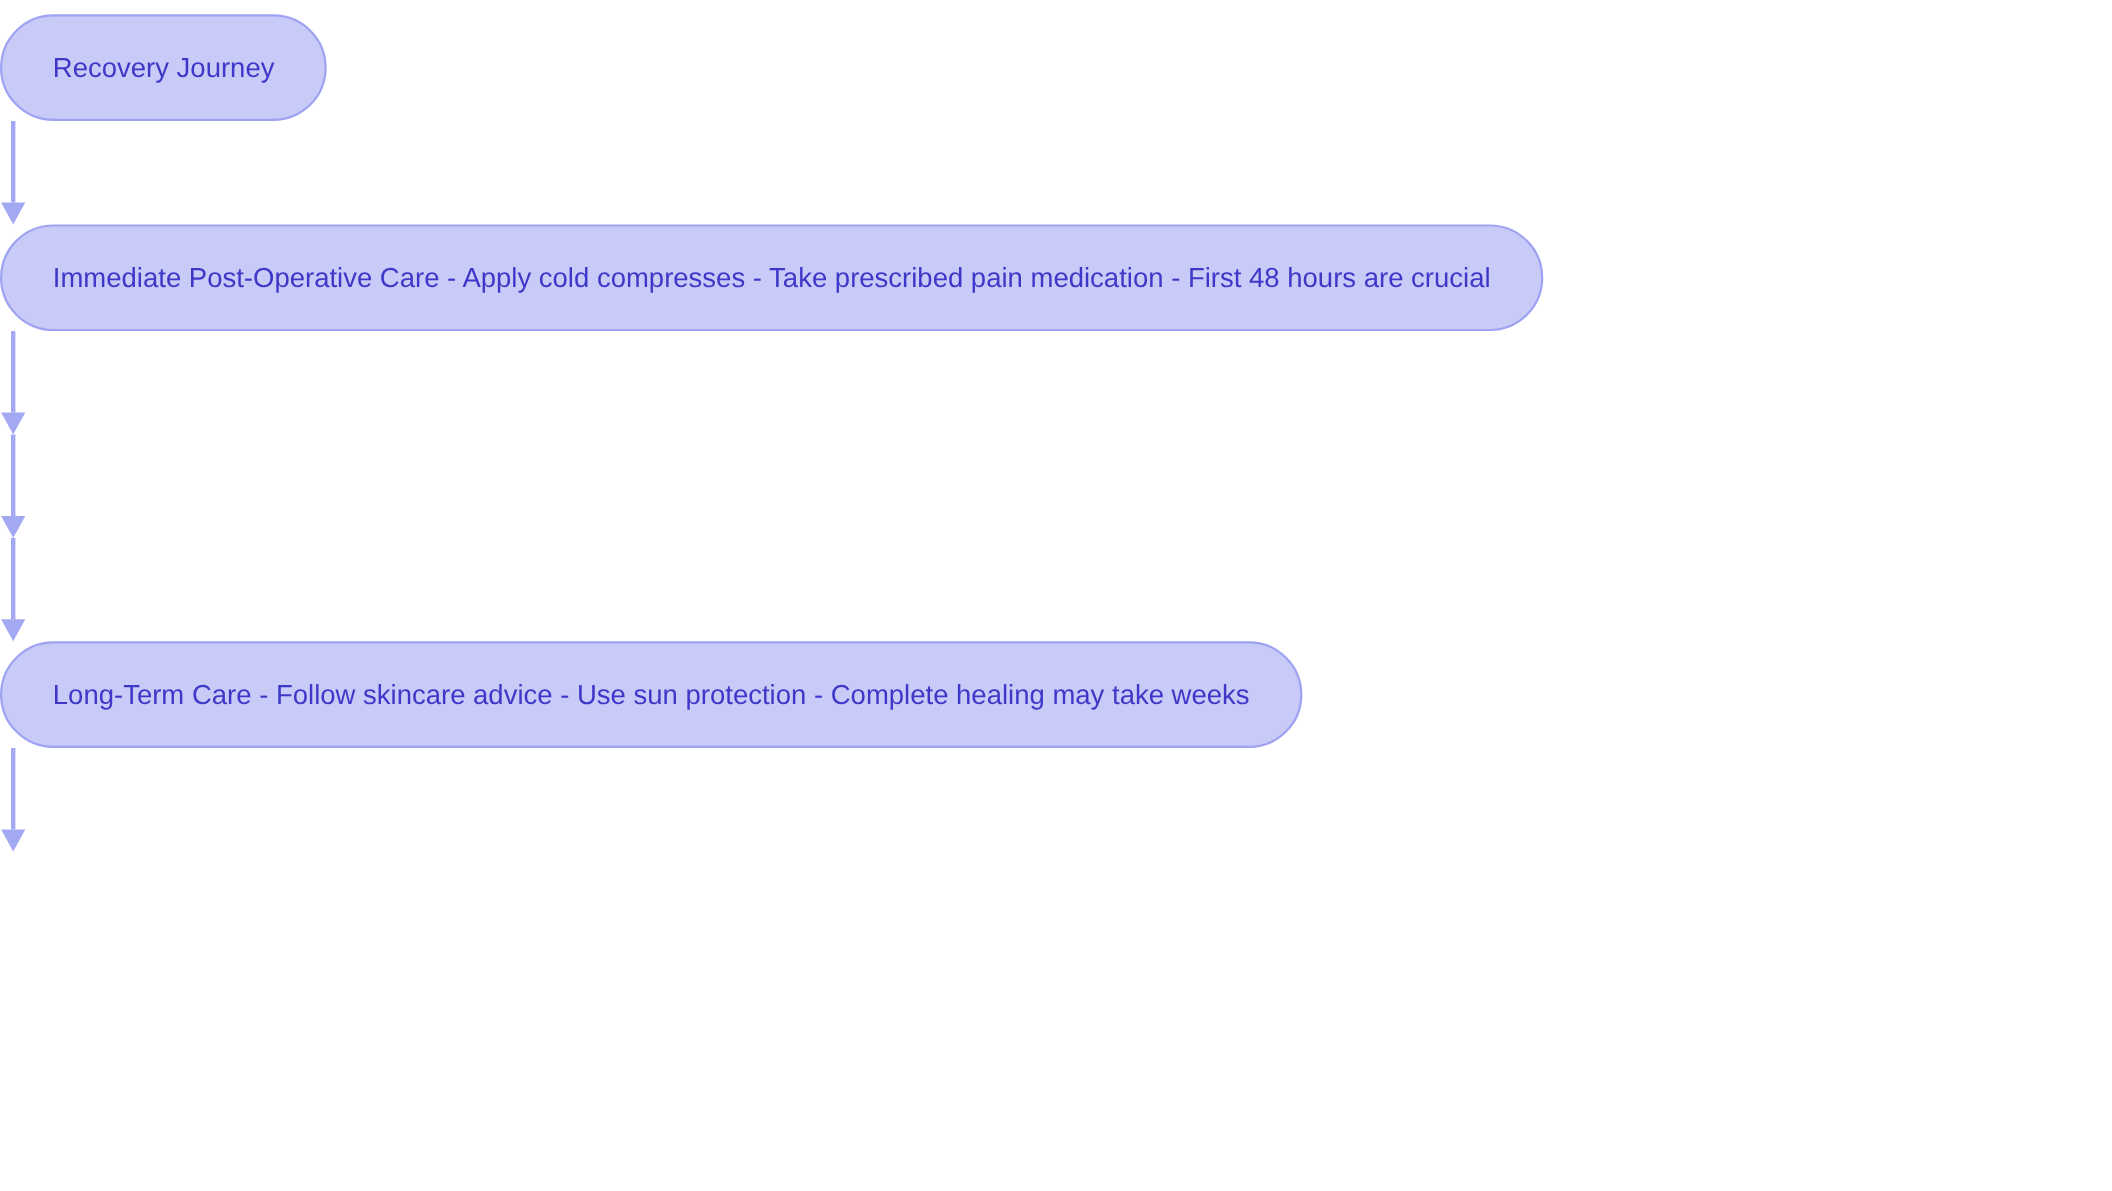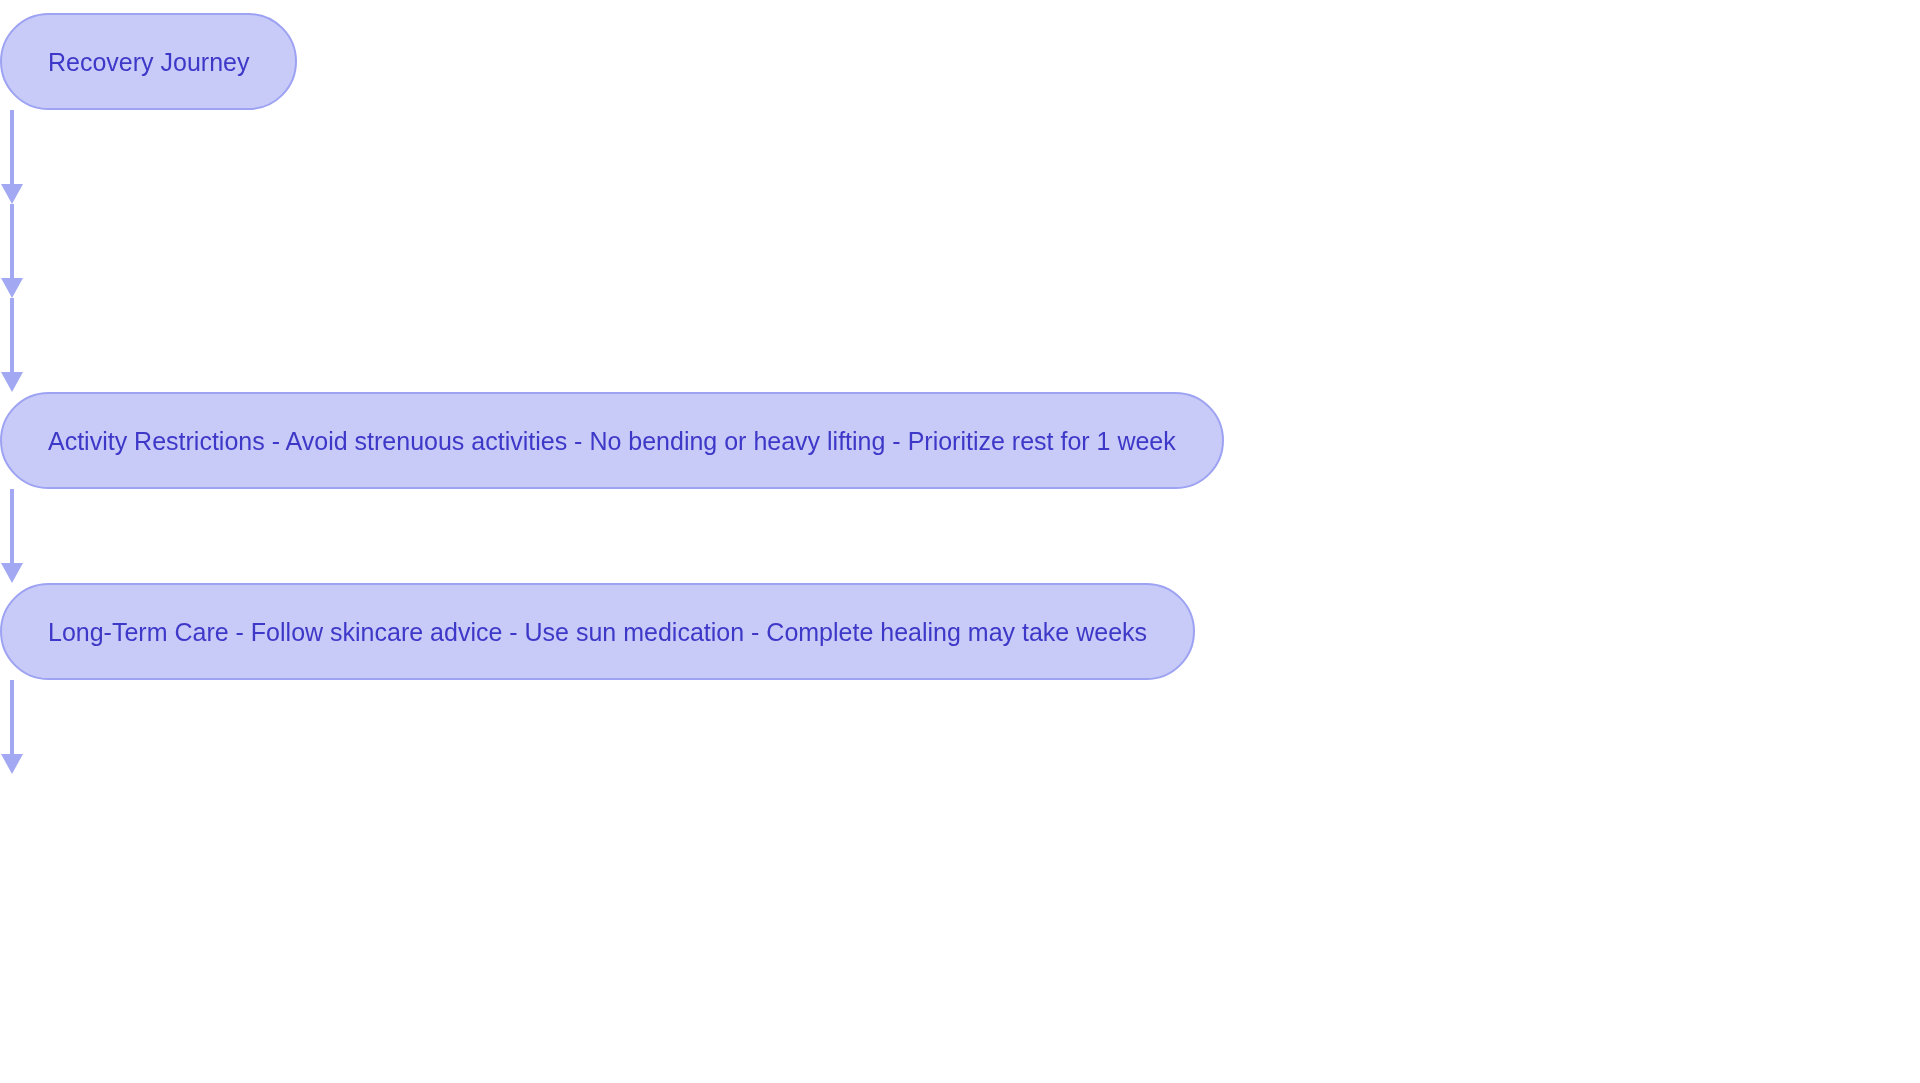--- a/index.html
+++ b/index.html
@@ -72,43 +72,43 @@
 
   <div class="node">
     <span class="node-label">Recovery Journey</span>
   </div>
 
   <div class="arrow">
     <div class="arrow-line"></div>
     <div class="arrow-head"></div>
   </div>
 
+  <div class="node">
+    <span class="node-label">Immediate Post-Operative Care - Apply cold compresses - Take prescribed pain medication - First 48 hours are crucial</span>
+  </div>
+
+  <div class="arrow">
+    <div class="arrow-line"></div>
+    <div class="arrow-head"></div>
+  </div>
+
 
   <div class="arrow">
     <div class="arrow-line"></div>
     <div class="arrow-head"></div>
   </div>
 
 
   <div class="arrow">
     <div class="arrow-line"></div>
     <div class="arrow-head"></div>
   </div>
 
   <div class="node">
-    <span class="node-label">Activity Restrictions - Avoid strenuous activities - No bending or heavy lifting - Prioritize rest for 1 week</span>
-  </div>
-
-  <div class="arrow">
-    <div class="arrow-line"></div>
-    <div class="arrow-head"></div>
-  </div>
-
-  <div class="node">
-    <span class="node-label">Long-Term Care - Follow skincare advice - Use sun medication - Complete healing may take weeks</span>
+    <span class="node-label">Long-Term Care - Follow skincare advice - Use sun protection - Complete healing may take weeks</span>
   </div>
 
   <div class="arrow">
     <div class="arrow-line"></div>
     <div class="arrow-head"></div>
   </div>
 
 
 </div>
 

